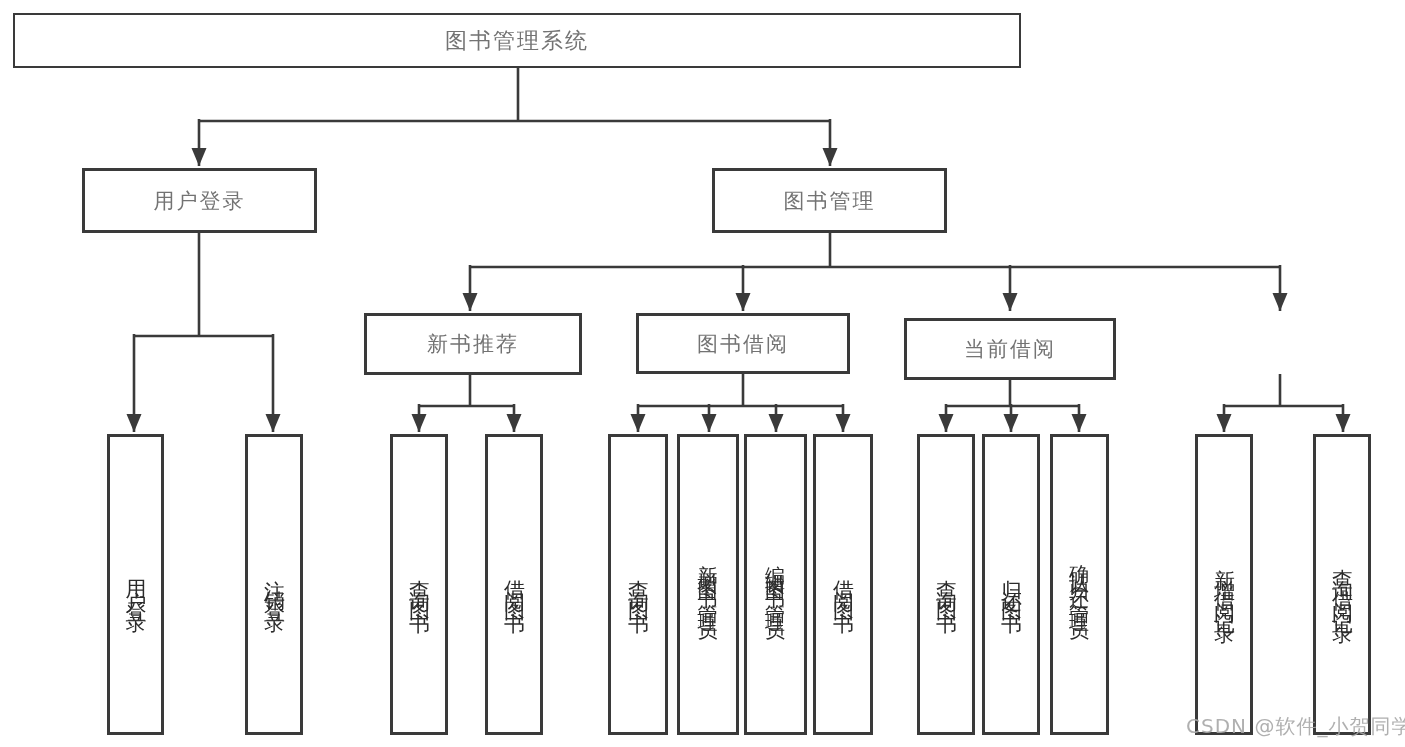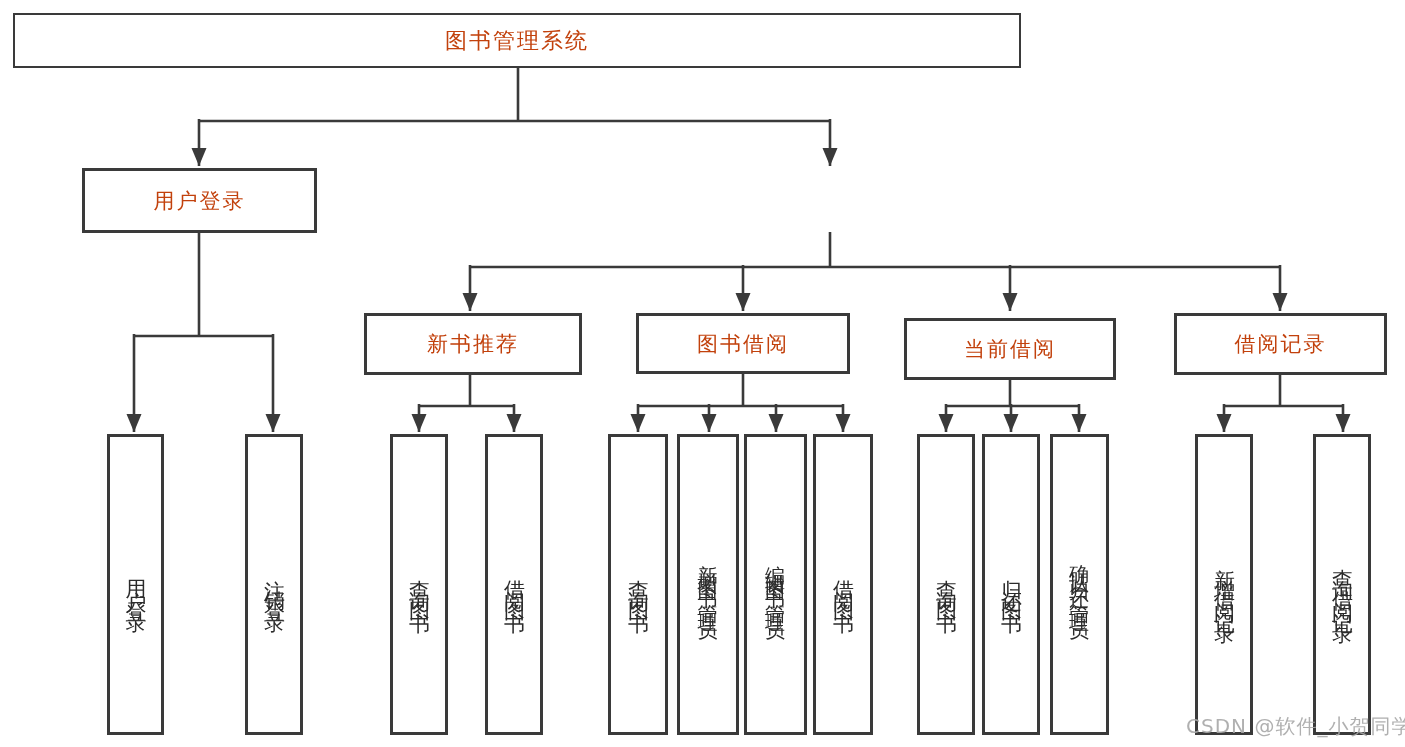--- a/index.html
+++ b/index.html
@@ -35,21 +35,21 @@
     align-items: center;
     justify-content: center;
   }
   .node.root {
     border-width: 2px;
   }
   .node.h span {
     font-size: 21px;
     letter-spacing: 2px;
     white-space: nowrap;
-    color: #c2410c;
+    color: #737373;
   }
   .node.root span { font-size: 22px; }
   .node.v span {
     writing-mode: vertical-rl;
     text-orientation: mixed;
     font-size: 21px;
     letter-spacing: 11px;
     line-height: 1;
     color: #2b2b2b;
   }
@@ -122,32 +122,32 @@
     <path d="M1343,404 V432" marker-end="url(#arr)"></path>
   </svg>
 
   <div class="node root h" style="left:13px; top:13px; width:1008px; height:55px;">
     <span>图书管理系统</span>
   </div>
 
   <div class="node h" style="left:82px; top:168px; width:235px; height:65px;">
     <span>用户登录</span>
   </div>
+  <div class="node h" style="left:712px; top:168px; width:235px; height:65px;">
+    <span>图书管理</span>
+  </div>
 
   <div class="node h" style="left:364px; top:313px; width:218px; height:62px;">
     <span>新书推荐</span>
   </div>
   <div class="node h" style="left:636px; top:313px; width:214px; height:61px;">
     <span>图书借阅</span>
   </div>
   <div class="node h" style="left:904px; top:318px; width:212px; height:62px;">
     <span>当前借阅</span>
-  </div>
-  <div class="node h" style="left:1174px; top:313px; width:213px; height:62px;">
-    <span>借阅记录</span>
   </div>
 
   <div class="node v" style="left:107px; top:434px; width:57px; height:301px;">
     <span>用户登录</span>
   </div>
   <div class="node v" style="left:245px; top:434px; width:58px; height:301px;">
     <span>注销登录</span>
   </div>
 
   <div class="node v" style="left:390px; top:434px; width:58px; height:301px;">

